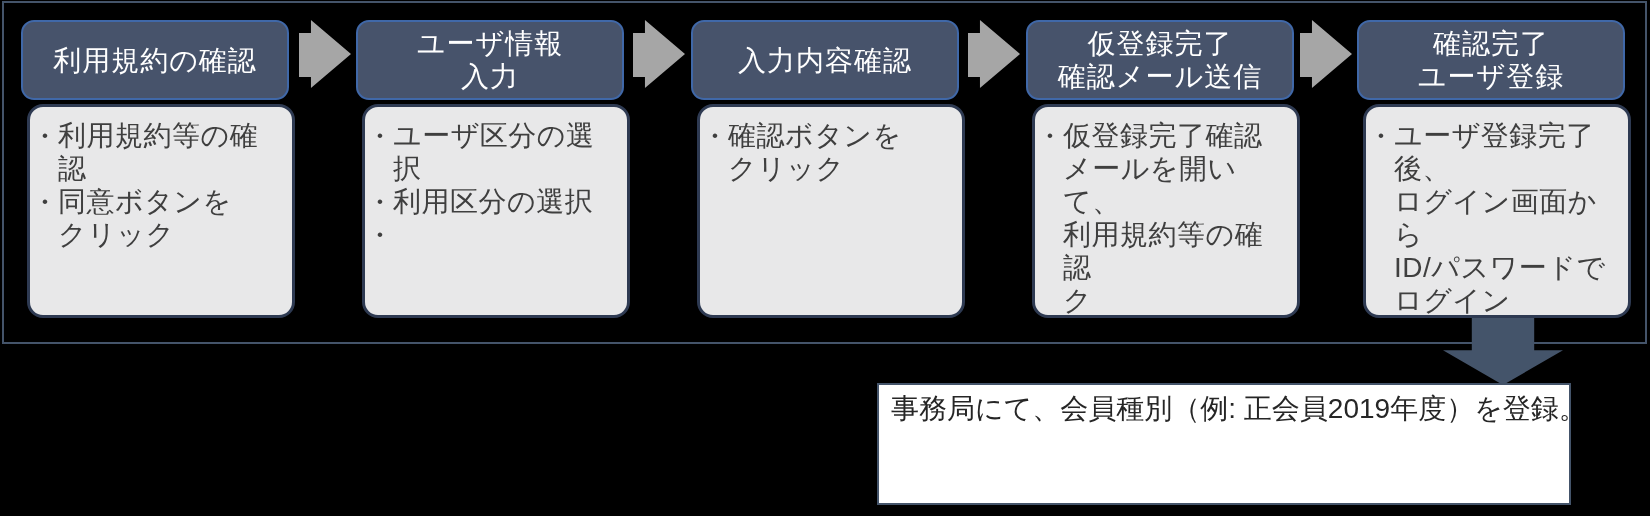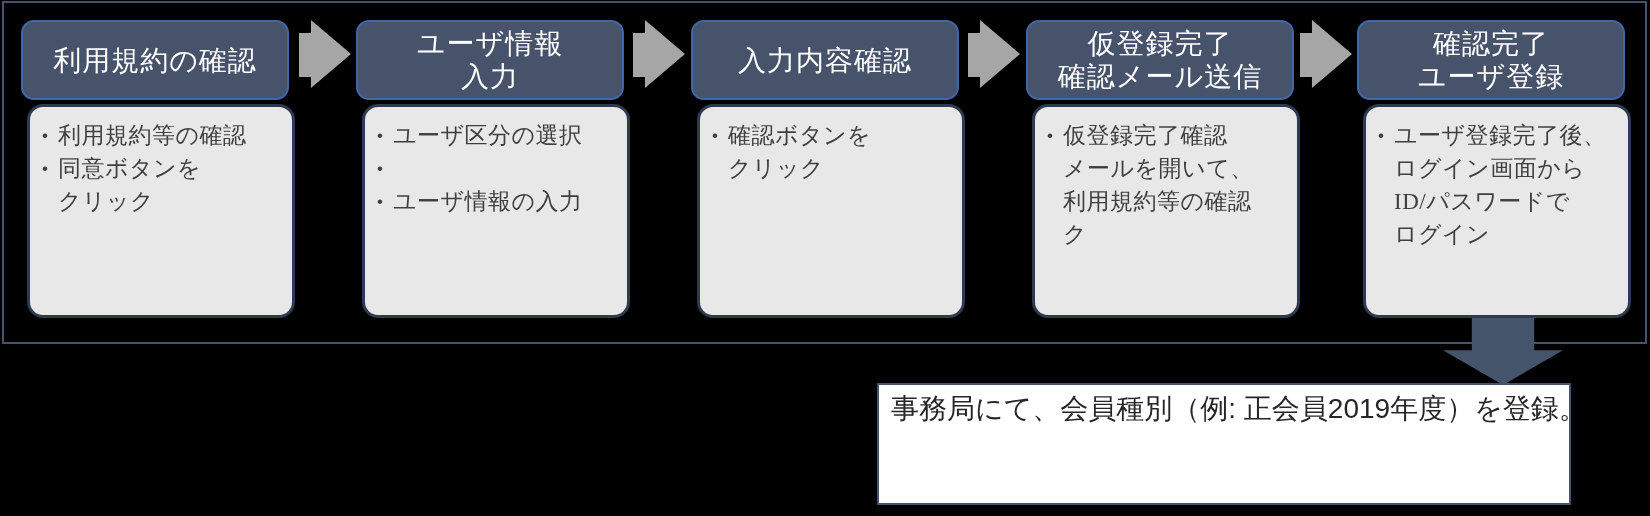--- a/index.html
+++ b/index.html
@@ -46,22 +46,22 @@
     border-radius:16px;
     z-index:2;
     padding:12px 10px 10px 12px;
   }
   .bullet{display:flex;margin-bottom:0;}
   .bullet-dot{
     width:16px;flex:0 0 16px;color:var(--body-text);
     font-size:17px;line-height:33px;
   }
   .bullet-text{
-    color:var(--body-text);font-size:23px;line-height:33px;
-    white-space:pre-line;letter-spacing:0.5px;font-family:Liberation Serif, serif;
+    color:var(--body-text);font-size:28px;line-height:33px;
+    white-space:pre-line;letter-spacing:0.5px;
   }
   .harrow{
     position:absolute;top:20px;width:52px;height:68px;
     background:var(--arrow-gray);
     clip-path:polygon(0 19%,23% 19%,23% 0,100% 50%,23% 100%,23% 84%,0 84%);
   }
   .down-arrow{
     position:absolute;left:1443px;top:318px;width:120px;height:67px;
     background:var(--arrow-navy);
     clip-path:polygon(24% 0,76% 0,76% 48%,100% 48%,50% 100%,0 48%,24% 48%);
@@ -108,24 +108,24 @@
       <span class="step-title">ユーザ情報
 入力</span>
     </div>
     <div class="step-body">
           <div class="bullet">
             <span class="bullet-dot">•</span>
             <span class="bullet-text">ユーザ区分の選択</span>
           </div>
           <div class="bullet">
             <span class="bullet-dot">•</span>
+            <span class="bullet-text">利用区分の選択</span>
           </div>
           <div class="bullet">
             <span class="bullet-dot">•</span>
-            <span class="bullet-text">ユーザ情報の入力</span>
           </div>
         </div>
   </div>
 
   <div class="harrow" style="left: 633px;"></div>
 
   <div class="step" style="left: 691px;">
     <div class="step-header">
       <span class="step-title">入力内容確認</span>
     </div>

